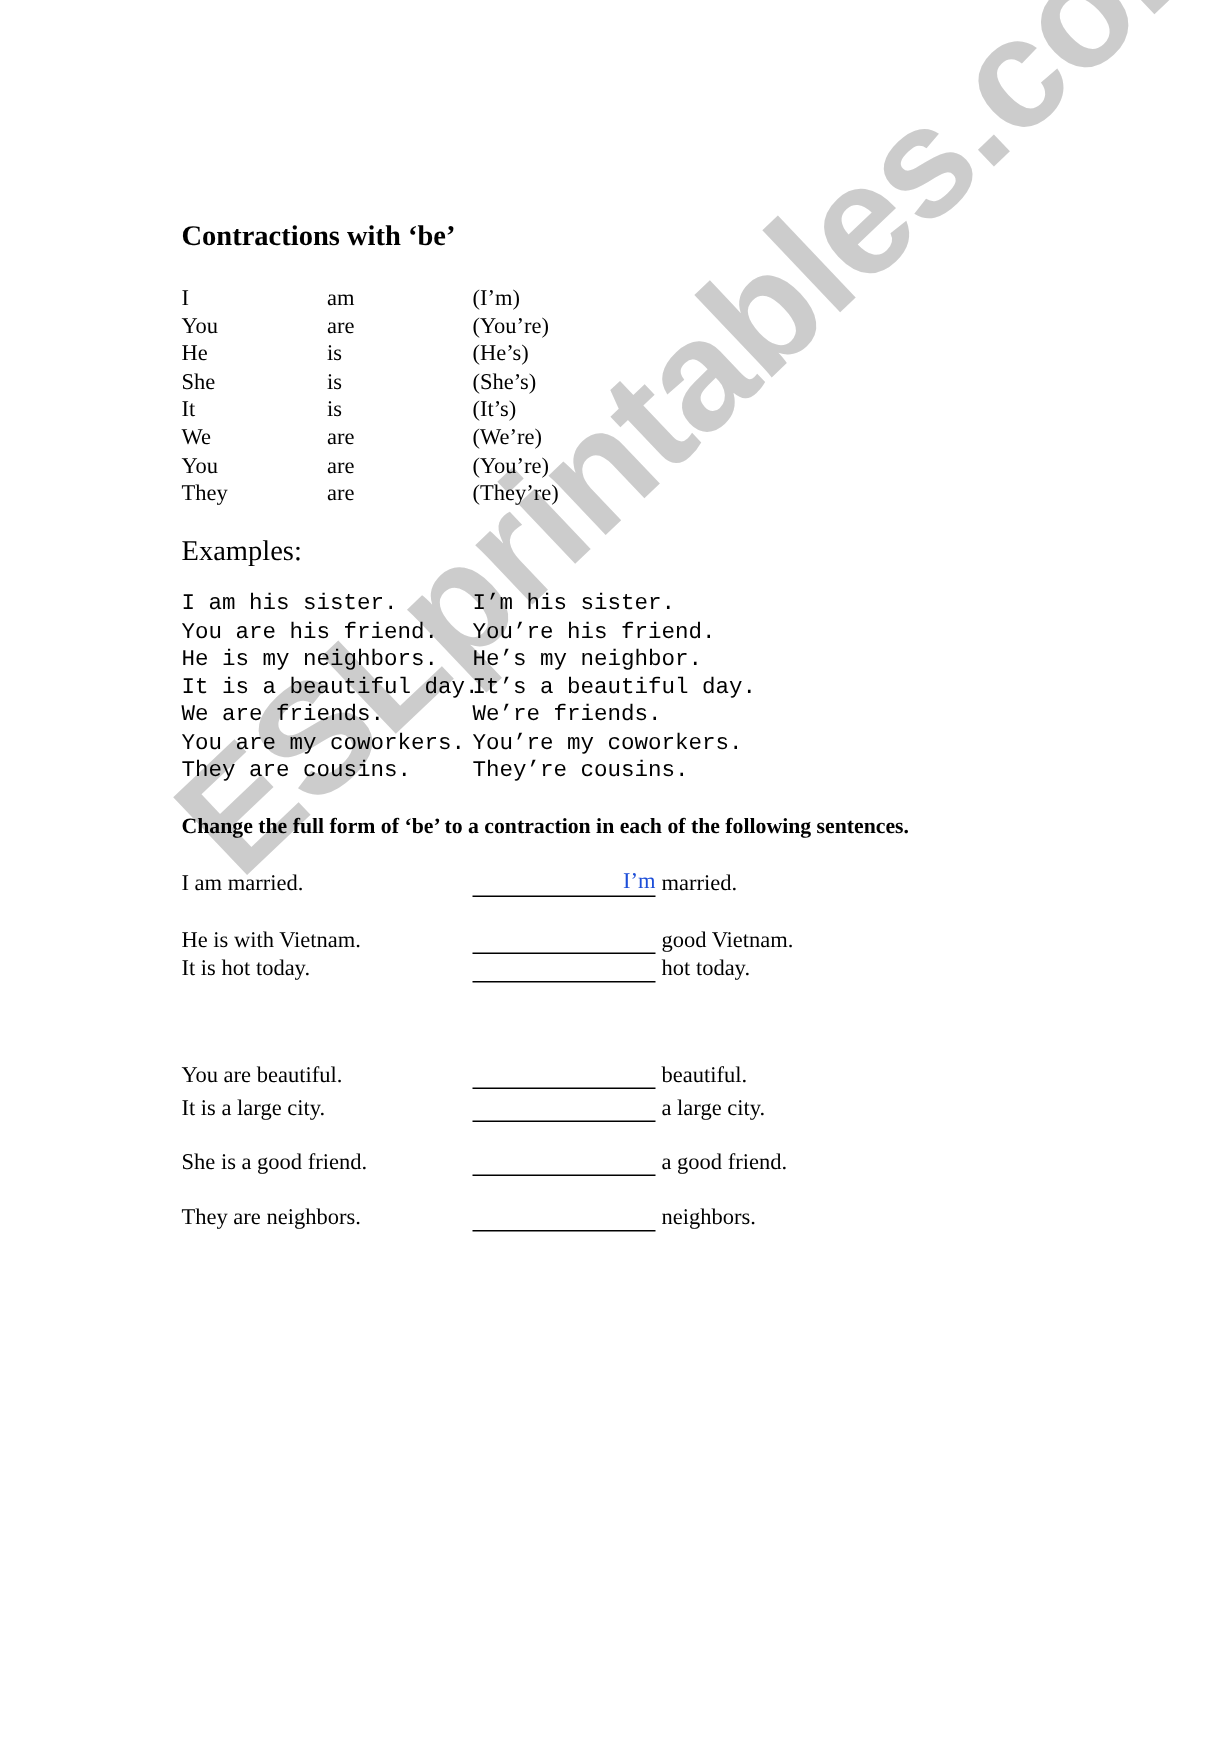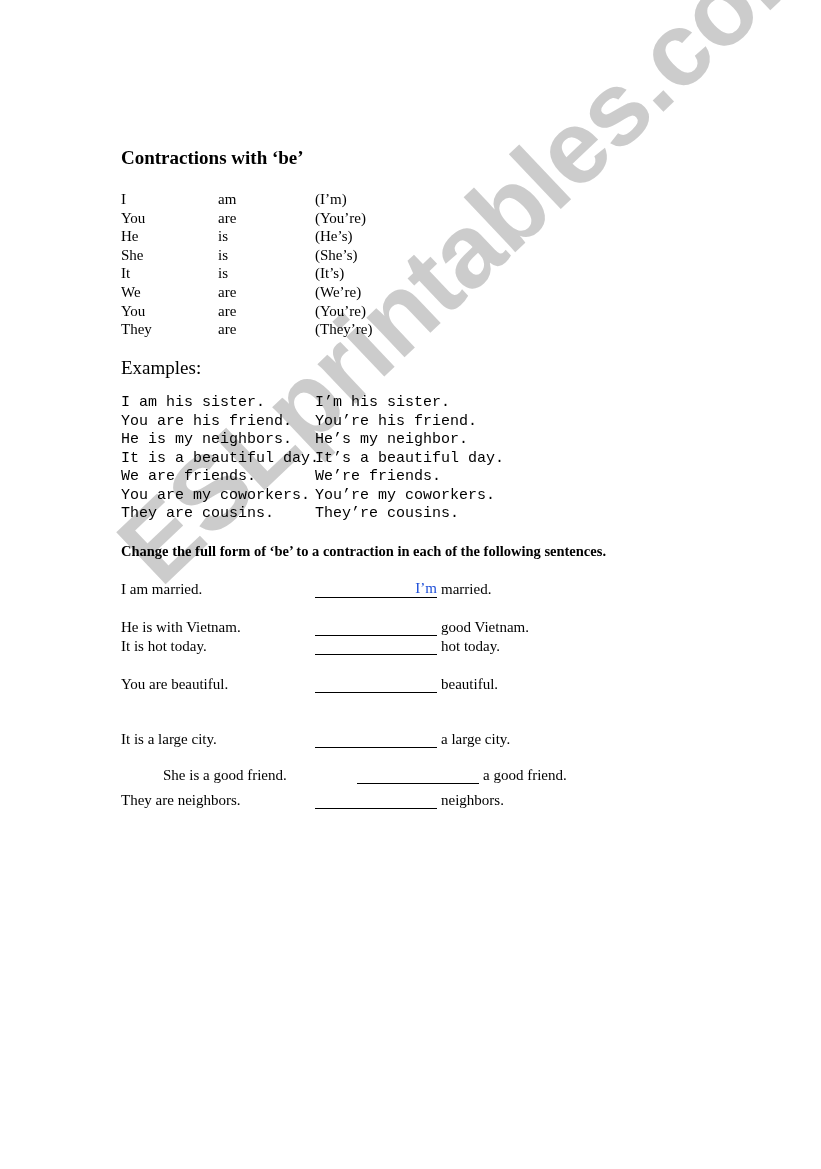--- a/index.html
+++ b/index.html
@@ -152,35 +152,35 @@
       <div class="exr" style="top:38px;">
         <span class="sent">He is with Vietnam.</span>
         <input class="blank" type="text" value="" style="">
         <span class="rest">good Vietnam.</span>
       </div>
       <div class="exr" style="top:57px;">
         <span class="sent">It is hot today.</span>
         <input class="blank" type="text" value="" style="">
         <span class="rest">hot today.</span>
       </div>
-      <div class="exr" style="top:95px;text-decoration:underline;">
+      <div class="exr" style="top:128px;text-decoration:underline;">
         <span class="sent">You are beautiful.</span>
         <input class="blank" type="text" value="" style="">
         <span class="rest">beautiful.</span>
       </div>
       <div class="exr" style="top:150px;">
         <span class="sent">It is a large city.</span>
         <input class="blank" type="text" value="" style="">
         <span class="rest">a large city.</span>
       </div>
-      <div class="exr" style="top:186px;margin-left:42px;">
+      <div class="exr" style="top:186px;">
         <span class="sent">She is a good friend.</span>
         <input class="blank" type="text" value="" style="">
         <span class="rest">a good friend.</span>
       </div>
-      <div class="exr" style="top:211px;">
+      <div class="exr" style="top:223px;">
         <span class="sent">They are neighbors.</span>
         <input class="blank" type="text" value="" style="">
         <span class="rest">neighbors.</span>
       </div>
     </div>
   </div>
 </div>
 
 </body></html>

